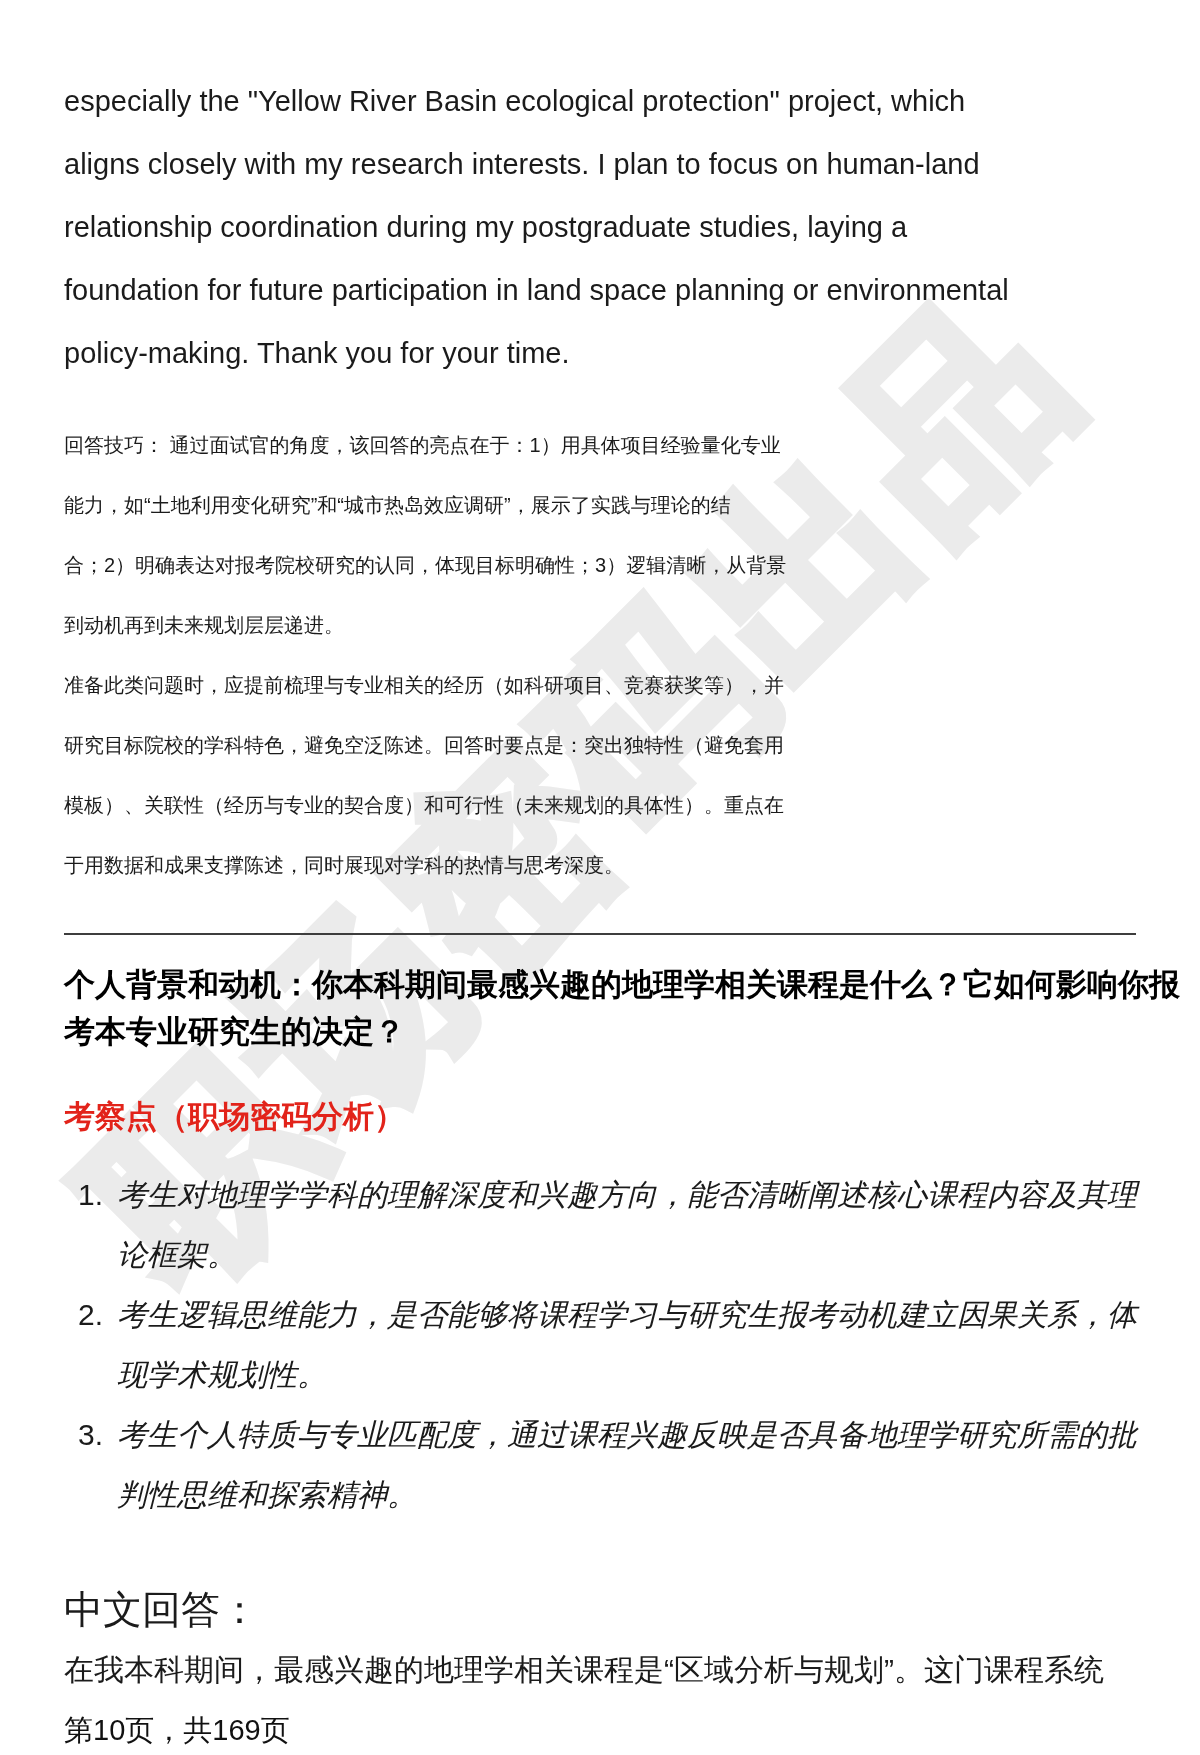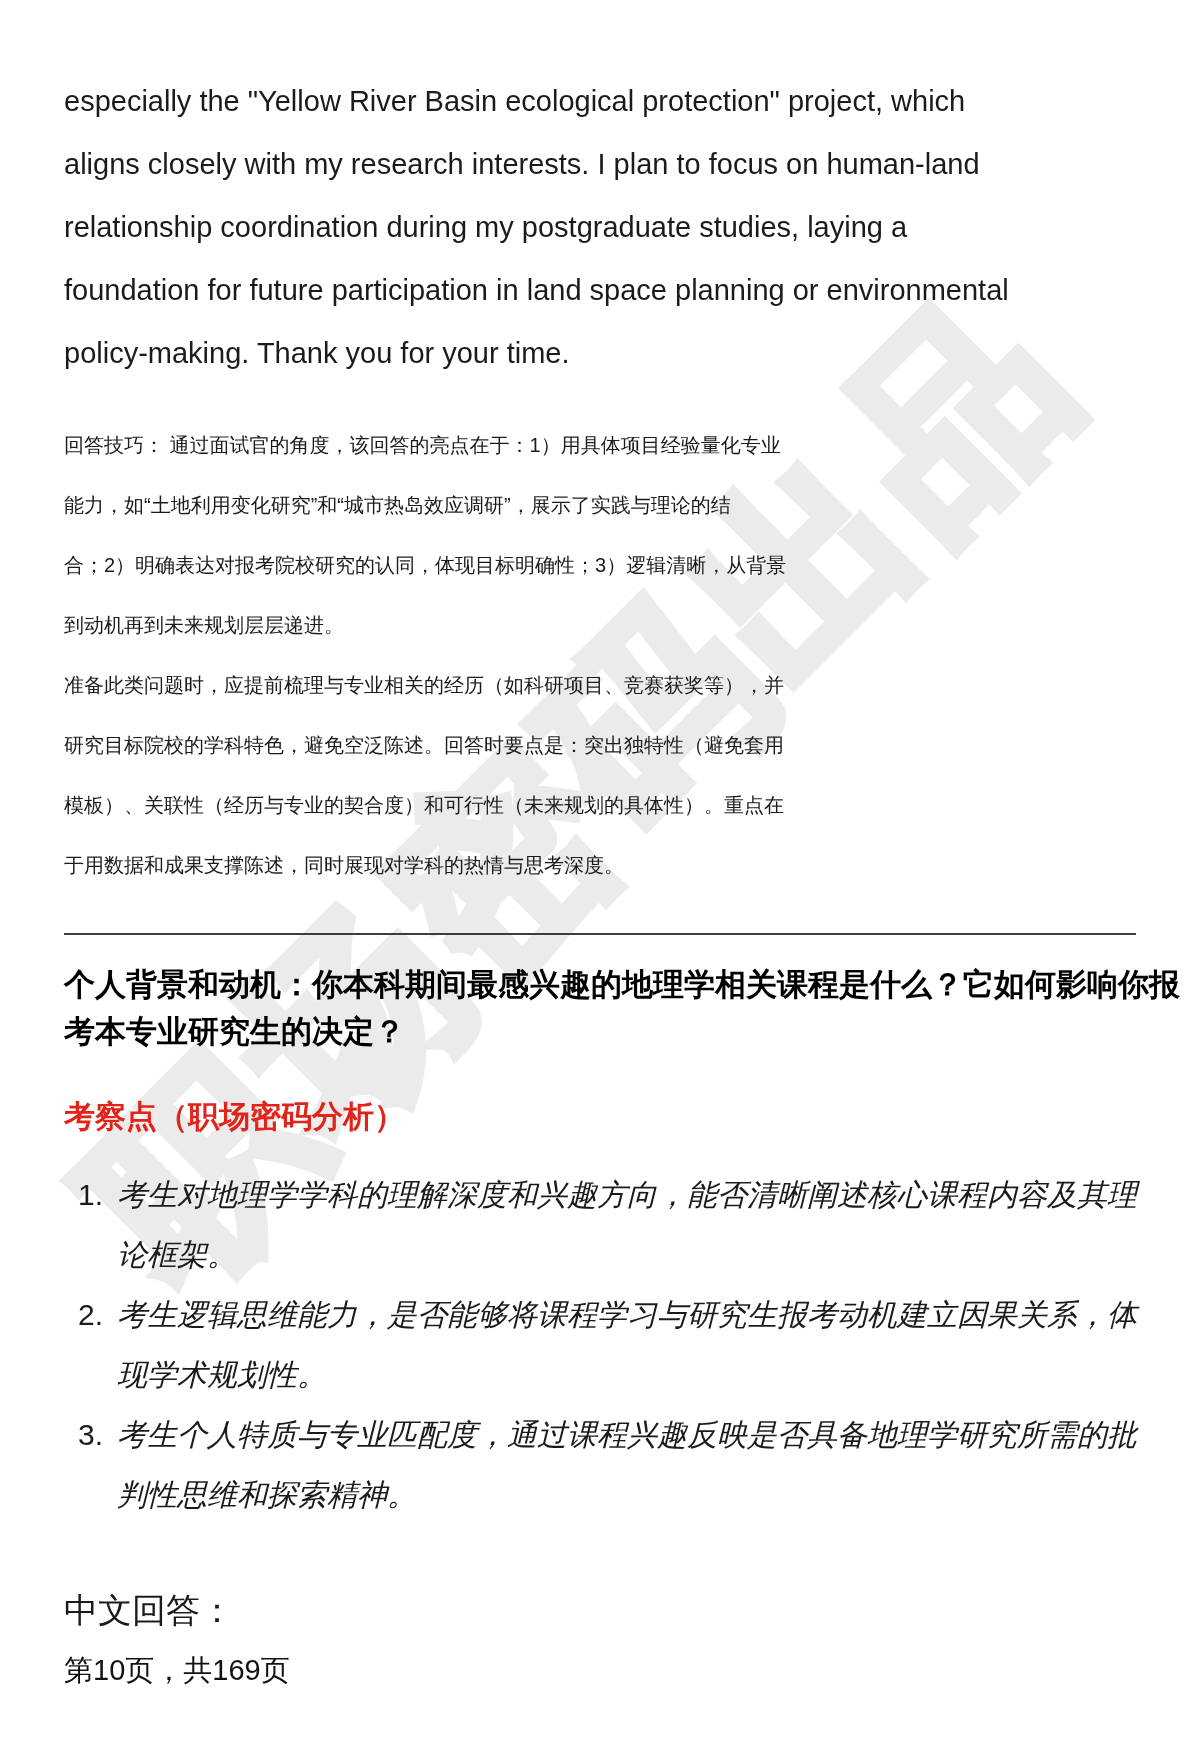--- a/index.html
+++ b/index.html
@@ -91,21 +91,21 @@
     padding-left: 14px;
     flex: 0 0 53px;
   }
   .point-text {
     flex: 1;
     white-space: pre;
     font-style: italic;
   }
   .zh-answer-label {
     margin-top: 55px;
-    font-size: 34px;
+    font-size: 39px;
     line-height: 60px;
     white-space: pre;
   }
   .zh-answer-first {
     font-size: 30px;
     line-height: 60px;
     white-space: pre;
   }
   .footer {
     margin-top: 10px;
@@ -163,17 +163,18 @@
       <div class="point-item">
         <span class="point-num">3.</span>
         <span class="point-text">考生个人特质与专业匹配度，通过课程兴趣反映是否具备地理学研究所需的批
 判性思维和探索精神。</span>
       </div>
 
     </div>
 
     <div class="zh-answer-label">中文回答：</div>
 
+    <div class="zh-answer-first">在我本科期间，最感兴趣的地理学相关课程是“区域分析与规划”。这门课程系统</div>
 
     <div class="footer">第10页，共169页</div>
 
   </div>
 </div>
 
 </body></html>

